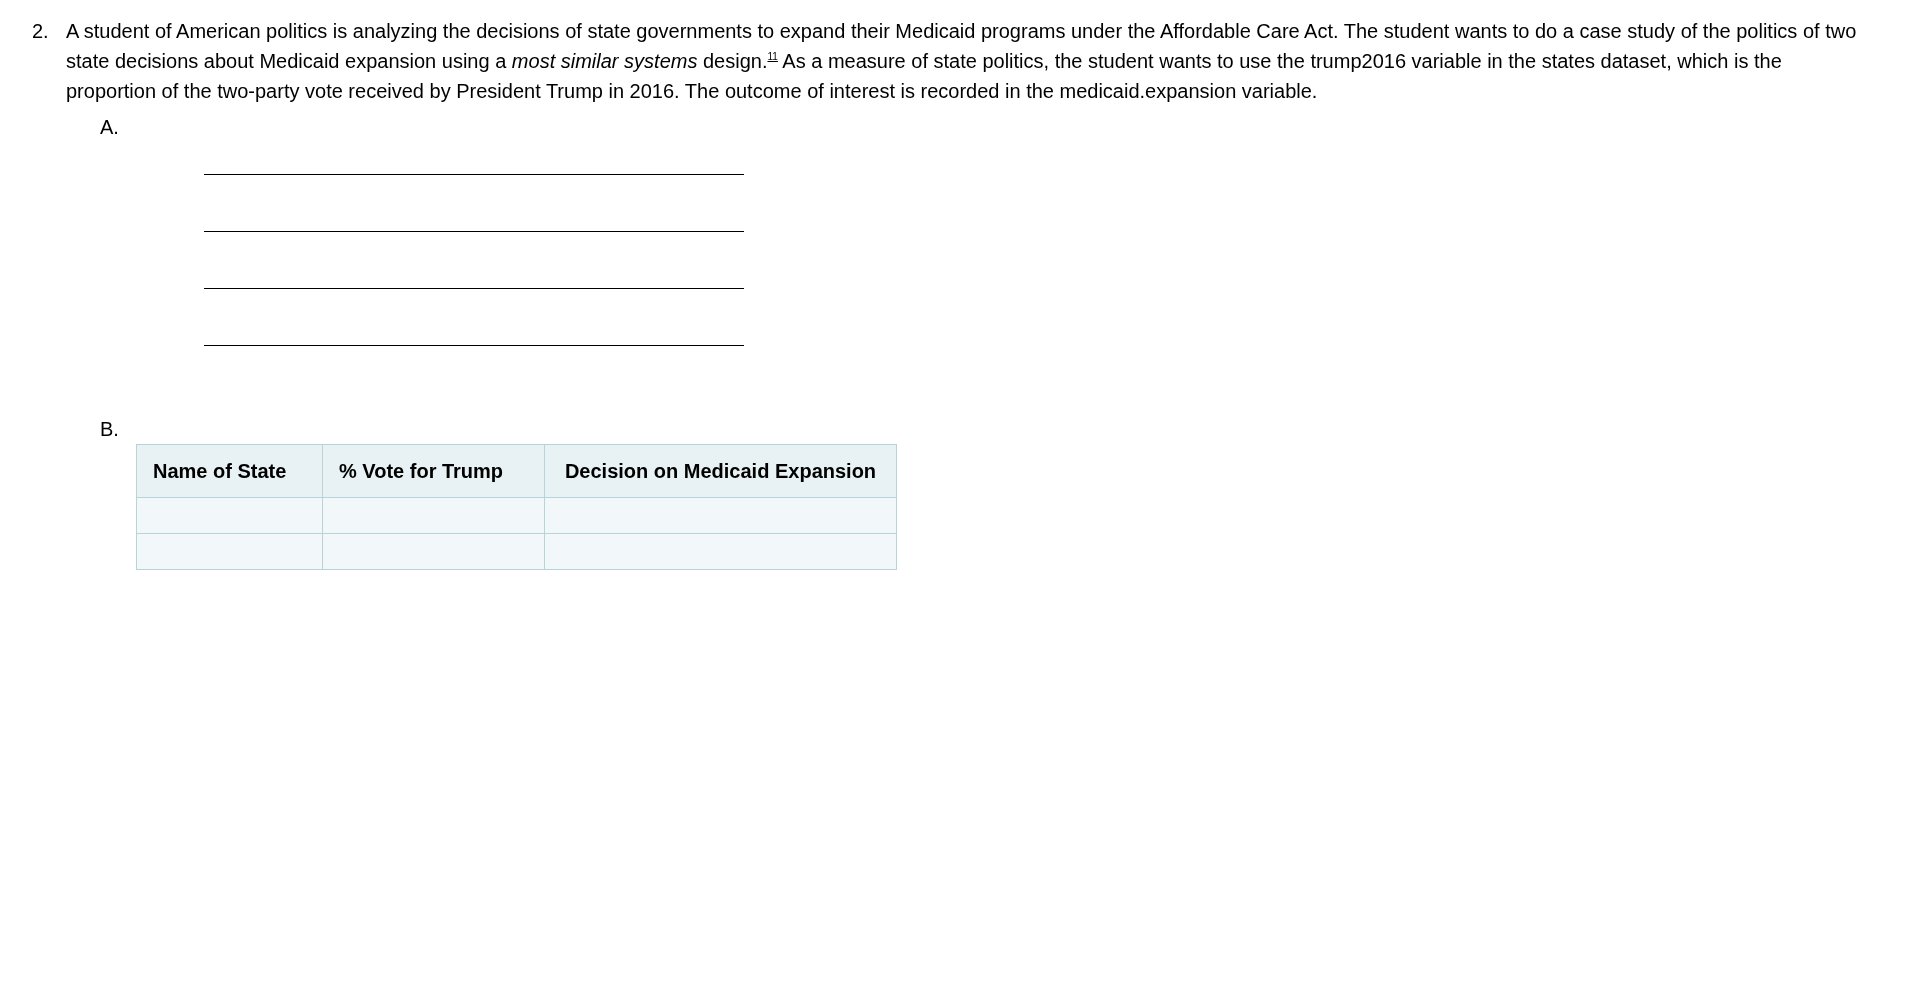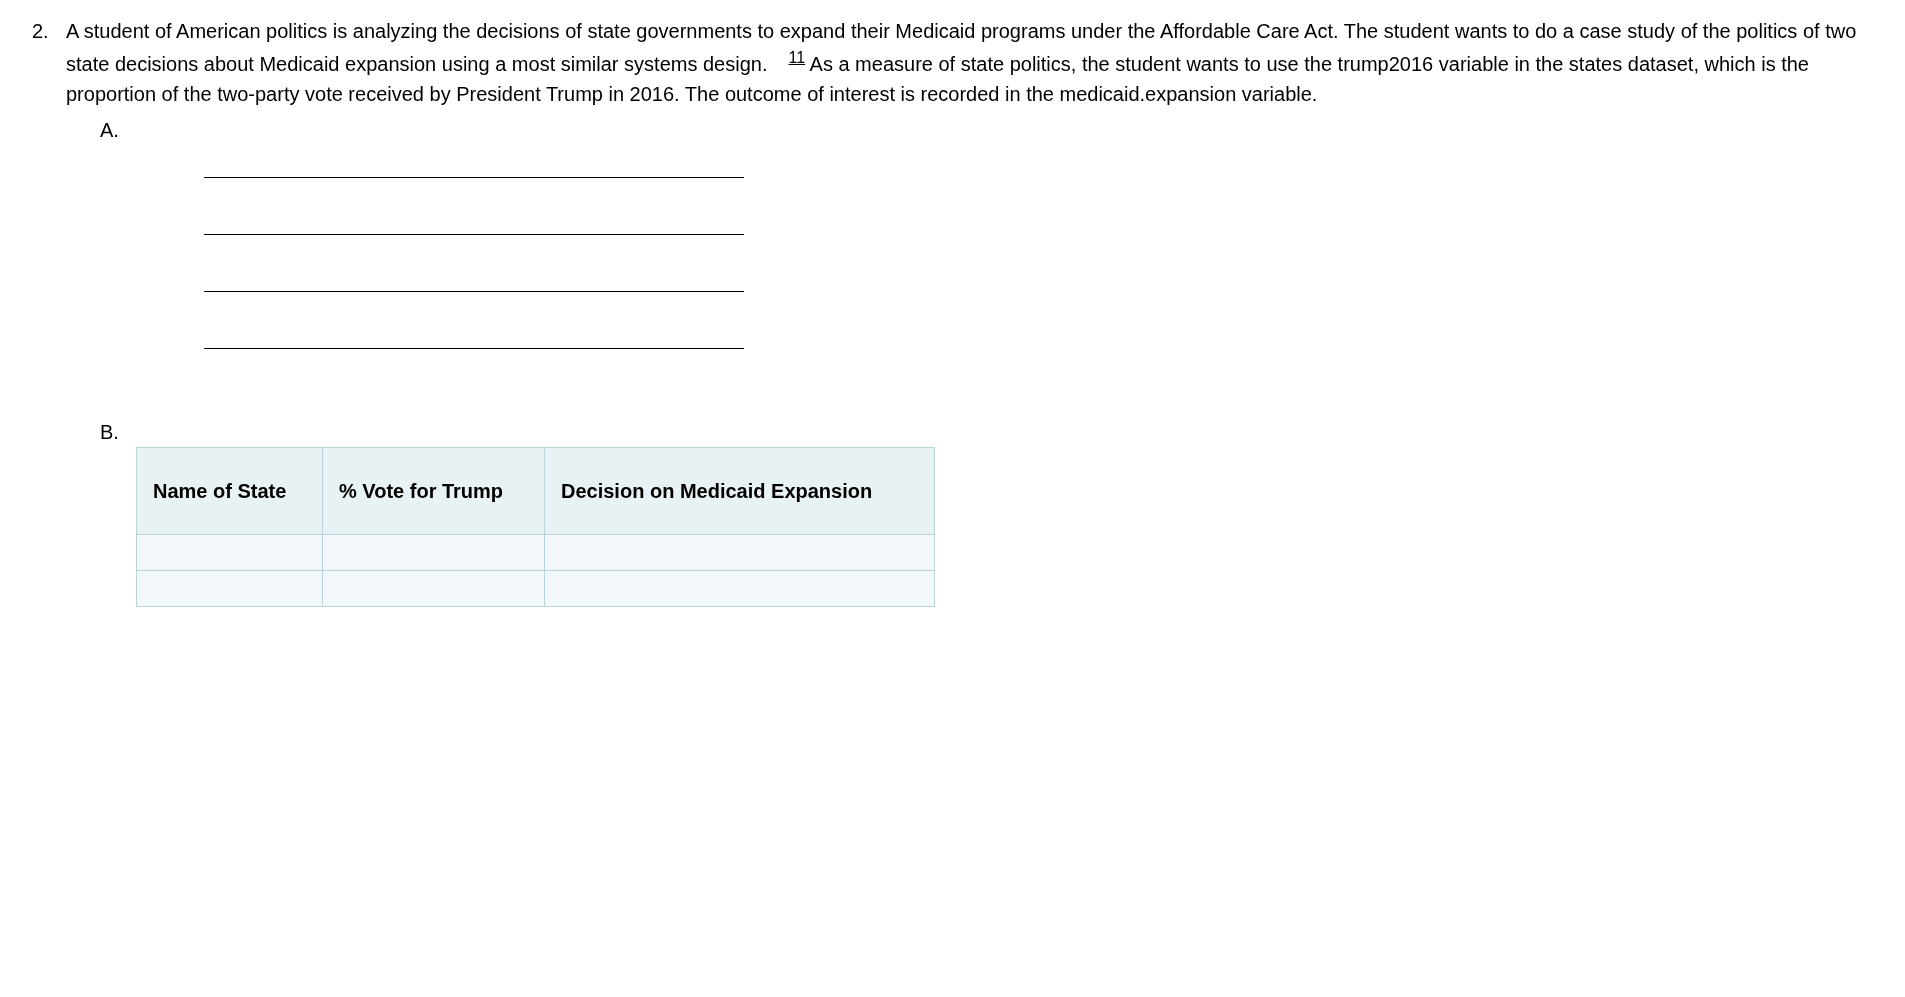--- a/index.html
+++ b/index.html
@@ -24,27 +24,27 @@
       flex-shrink: 0;
       min-width: 24px;
     }
     .question-body {
       flex: 1;
     }
     .question-text {
       margin-bottom: 4px;
     }
     .italic {
+      font-style: italic;
     }
     .footnote-ref {
-      font-size: 16px;
+      font-size: 10px;
       vertical-align: super;
       text-decoration: underline;
       cursor: pointer;
-      margin-left: 21px;
     }
     .sub-list {
       margin-top: 6px;
       padding-left: 34px;
     }
     .sub-item {
       display: flex;
       gap: 10px;
       margin-bottom: 6px;
     }
@@ -71,37 +71,37 @@
     }
     .table-wrapper {
       margin-top: 30px;
       margin-left: 0px;
     }
     table {
       border-collapse: collapse;
     }
     th, td {
       border: 1px solid #b8d4d9;
-      padding: 28px 16px;
+      padding: 11px 16px;
       text-align: left;
       vertical-align: middle;
     }
     th {
       background: #e8f2f4;
       font-weight: bold;
       font-size: 20px;
     }
     td {
       background: #f2f8f9;
       height: 36px;
       padding: 8px 16px;
     }
     .col1 { width: 186px; }
     .col2 { width: 222px; margin-top: 17px; }
-    .col3 { width: 390px; }
+    .col3 { width: 352px; text-align: center; }
   </style>
 </head>
 <body>
 
 <div class="question-wrapper">
   <div class="question-number">2.</div>
   <div class="question-body">
     <div class="question-text">
       <span>A student of American politics is analyzing the decisions of state governments to expand their Medicaid programs under the Affordable Care Act. The student wants to do a case study of the politics of two state decisions about Medicaid expansion using a </span><span class="italic">most similar systems</span><span> design.</span><span class="footnote-ref">11</span><span> As a measure of state politics, the student wants to use the trump2016 variable in the states dataset, which is the proportion of the two-party vote received by President Trump in 2016. The outcome of interest is recorded in the medicaid.expansion variable.</span>
     </div>

